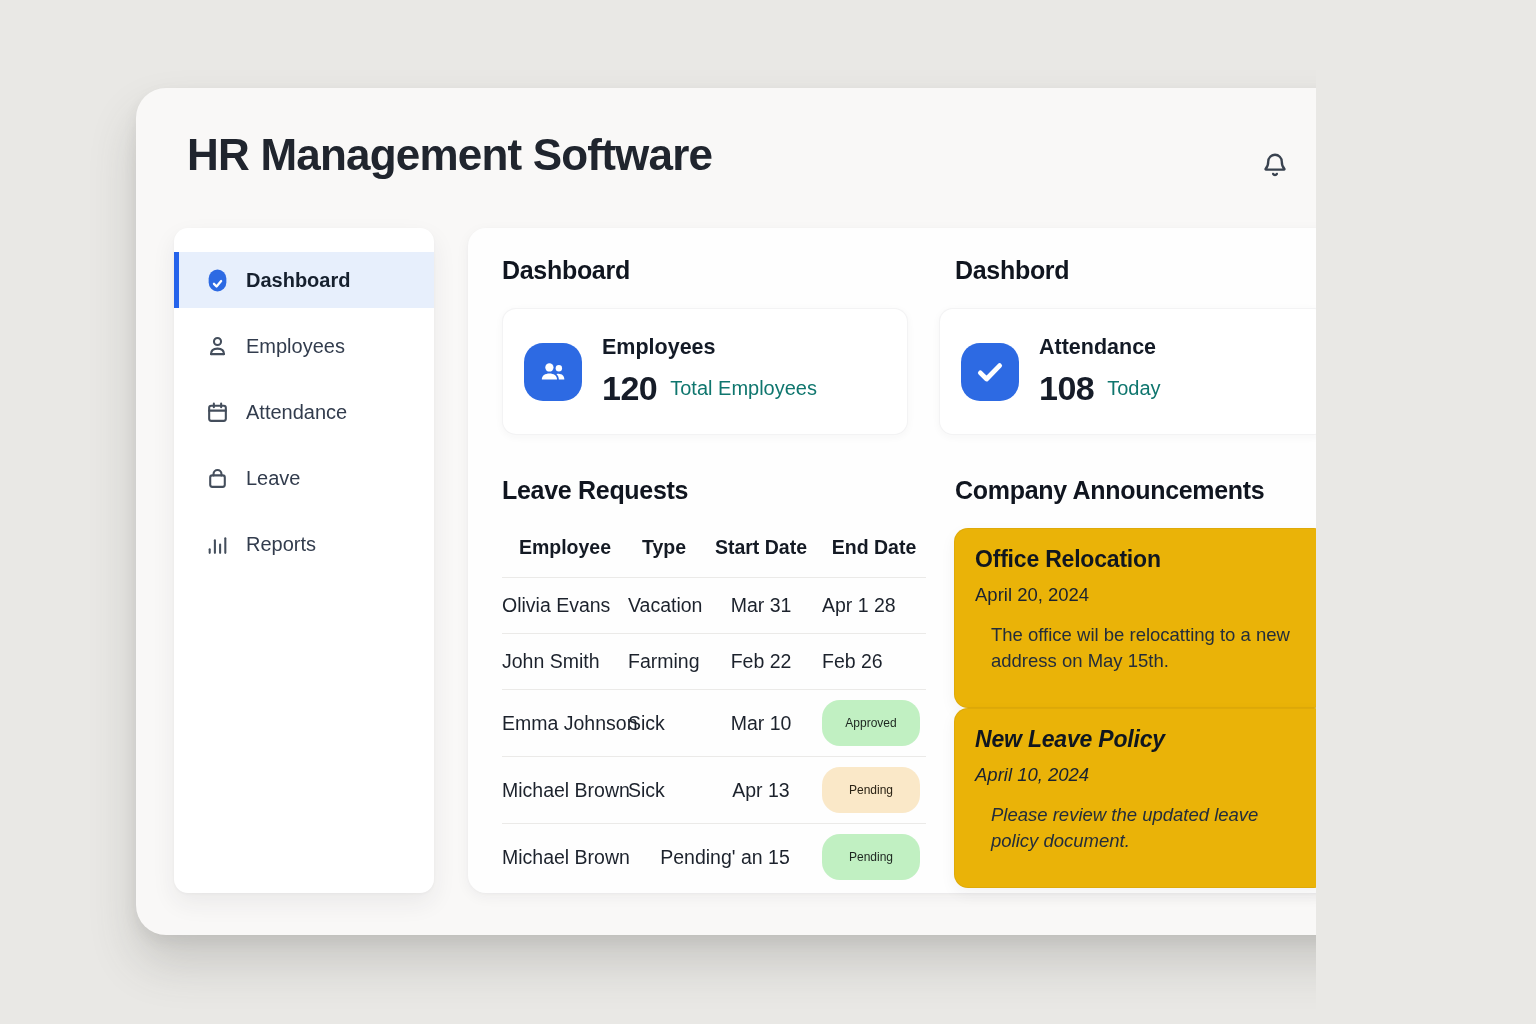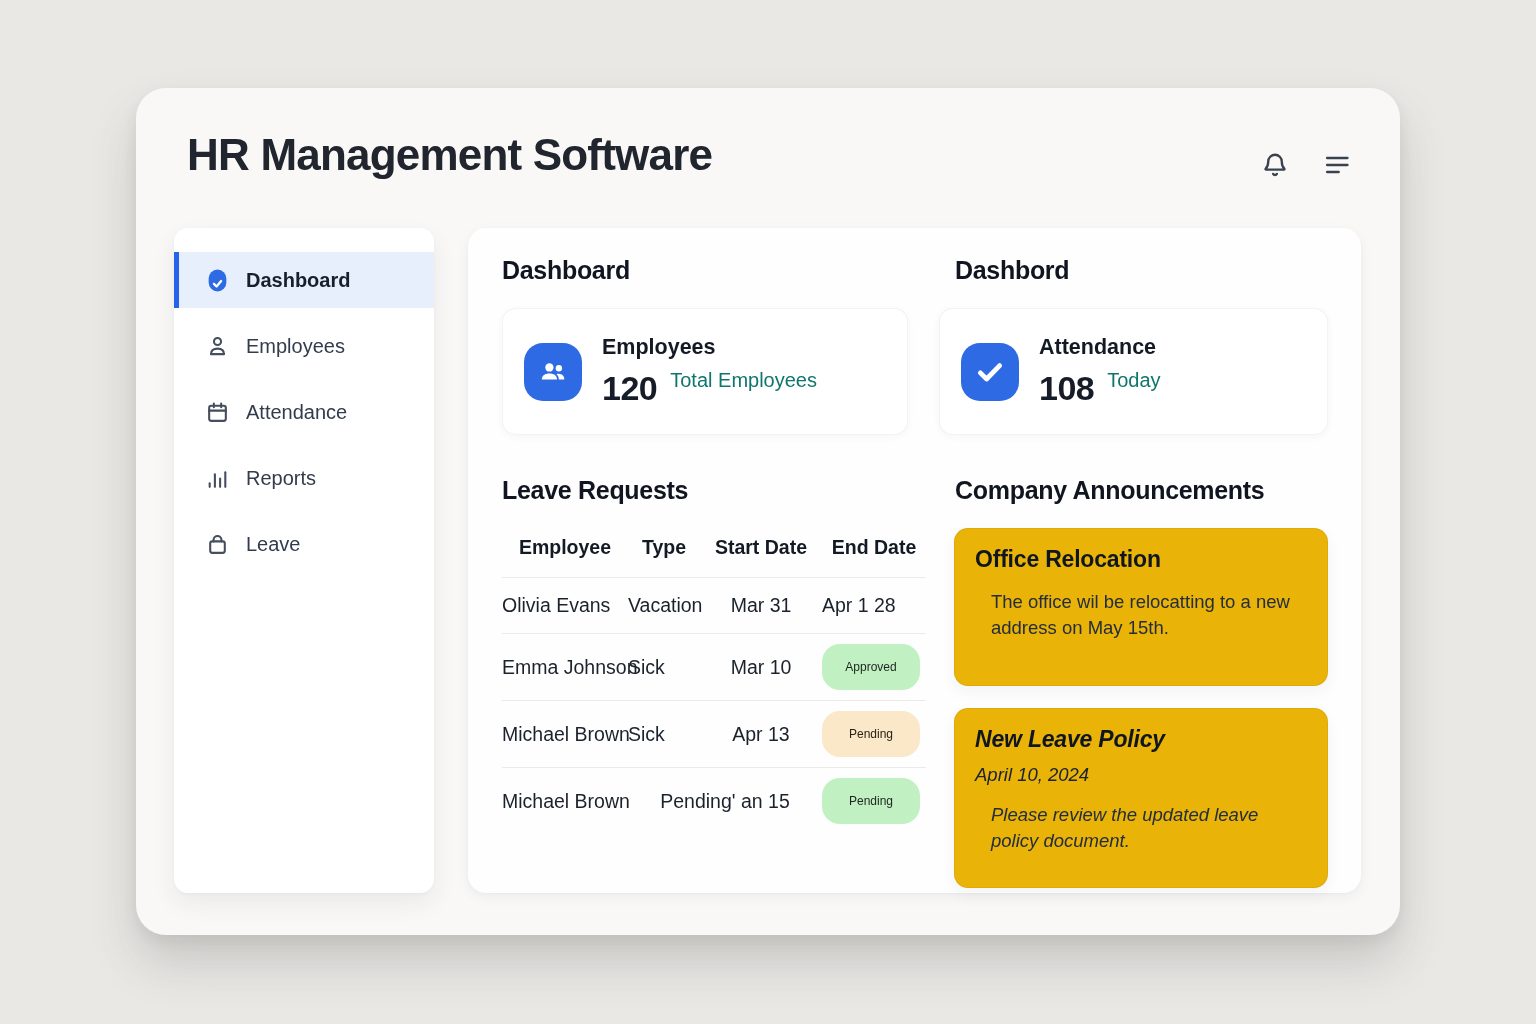--- a/index.html
+++ b/index.html
@@ -2,21 +2,21 @@
 <html><head>
 <meta charset="utf-8">
 <style>
   * { box-sizing: border-box; }
   html,body { margin:0; padding:0; }
   body {
     background:#e9e8e5;
     font-family:"Liberation Sans", sans-serif;
     color:#1b2330;
   }
-  .page { position:relative; width:1536px; height:1024px; background:#e9e8e5; overflow:hidden; }
+  .page { position:relative; width:1316px; height:1024px; background:#e9e8e5; overflow:hidden; }
 
   .window {
     position:absolute; left:136px; top:88px; width:1264px; height:847px;
     background:#f9f8f7; border-radius:30px;
     box-shadow:0 28px 48px rgba(70,68,64,0.20), 0 6px 14px rgba(70,68,64,0.08);
   }
 
   .app-title {
     position:absolute; left:51px; top:42px; margin:0;
     font-size:44px; font-weight:700; letter-spacing:-0.8px; color:#20252e;
@@ -64,21 +64,21 @@
     display:flex; align-items:center; padding-left:21px;
   }
   .stat-card.left-card  { left:34px;  top:80px; width:406px; }
   .stat-card.right-card { left:471px; top:80px; width:389px; }
   .squircle {
     width:58px; height:58px; border-radius:19px; background:#2d6ae3;
     display:flex; align-items:center; justify-content:center; flex:0 0 auto;
   }
   .stat-text { margin-left:20px; }
   .stat-title { font-size:21.5px; font-weight:700; color:#131a26; margin-bottom:9px; }
-  .stat-line { display:flex; align-items:flex-start; gap:13px; }
+  .stat-line { display:flex; align-items:center; gap:13px; }
   .stat-value { font-size:34px; font-weight:700; color:#161c28; letter-spacing:-0.5px; }
   .stat-caption { font-size:20px; color:#0f766e; }
 
   
   .lr-table { position:absolute; left:34px; top:294px; width:424px; border-collapse:collapse; table-layout:fixed; }
   .lr-table th {
     text-align:center; font-size:19.5px; font-weight:700; color:#141a24;
     padding:14px 0 18px 0; border-bottom:1px solid #ebeae8;
   }
   .lr-table td {
@@ -157,37 +157,37 @@
             <rect x="4" y="5.5" width="16" height="14.5" rx="2"></rect>
             <line x1="4" y1="10.2" x2="20" y2="10.2"></line>
             <line x1="8.5" y1="3.5" x2="8.5" y2="7"></line>
             <line x1="15.5" y1="3.5" x2="15.5" y2="7"></line>
           </svg>
         </span>
         <span>Attendance</span>
       </div>
       <div class="side-item">
         <span class="sicon">
+          <svg viewBox="0 0 24 24">
+            <path d="M8.2 9V7.6a3.8 3.8 0 0 1 7.6 0V9"></path>
+            <rect x="5" y="9" width="14" height="11" rx="2"></rect>
+          </svg>
+        </span>
+        <span>Leave</span>
+      </div>
+      <div class="side-item">
+        <span class="sicon">
           <svg viewBox="0 0 24 24" stroke-width="2.4">
             <line x1="4.5" y1="16.5" x2="4.5" y2="20"></line>
             <line x1="9.5" y1="8" x2="9.5" y2="20"></line>
             <line x1="14.5" y1="12" x2="14.5" y2="20"></line>
             <line x1="19.5" y1="6" x2="19.5" y2="20"></line>
           </svg>
         </span>
         <span>Reports</span>
-      </div>
-      <div class="side-item">
-        <span class="sicon">
-          <svg viewBox="0 0 24 24">
-            <path d="M8.2 9V7.6a3.8 3.8 0 0 1 7.6 0V9"></path>
-            <rect x="5" y="9" width="14" height="11" rx="2"></rect>
-          </svg>
-        </span>
-        <span>Leave</span>
       </div>
     </nav>
 
     <main class="panel">
 
       <h2 class="h-dash-left">Dashboard</h2>
 
       <div class="stat-card left-card">
         <div class="squircle">
           <svg viewBox="0 0 24 24" width="32" height="32" fill="#ffffff">
@@ -224,20 +224,26 @@
           </tr>
         </thead>
         <tbody>
           <tr>
             <td>Olivia Evans</td>
             <td>Vacation</td>
             <td class="c-center">Mar 31</td>
             <td>Apr 1 28</td>
           </tr>
           <tr>
+            <td>John Smith</td>
+            <td>Farming</td>
+            <td class="c-center">Feb 22</td>
+            <td>Feb 26</td>
+          </tr>
+          <tr>
             <td>Emma Johnson</td>
             <td>Sick</td>
             <td class="c-center">Mar 10</td>
             <td style="padding:10px 0;">
               <span class="badge badge-green">Approved</span>
             </td>
           </tr>
           <tr>
             <td>Michael Brown</td>
             <td>Sick</td>
@@ -270,20 +276,21 @@
             <span class="stat-value">108</span>
             <span class="stat-caption">Today</span>
           </div>
         </div>
       </div>
 
       <h2 class="h-announce">Company Announcements</h2>
 
       <div class="ann-card ann-1">
         <p class="ann-title">Office Relocation</p>
+        <p class="ann-date">April 20, 2024</p>
         <p class="ann-body">The office wil be relocatting to a new
 address on May 15th.</p>
       </div>
 
       <div class="ann-card ann-2">
         <p class="ann-title">New Leave Policy</p>
         <p class="ann-date">April 10, 2024</p>
         <p class="ann-body">Please review the updated leave
 policy document.</p>
       </div>

